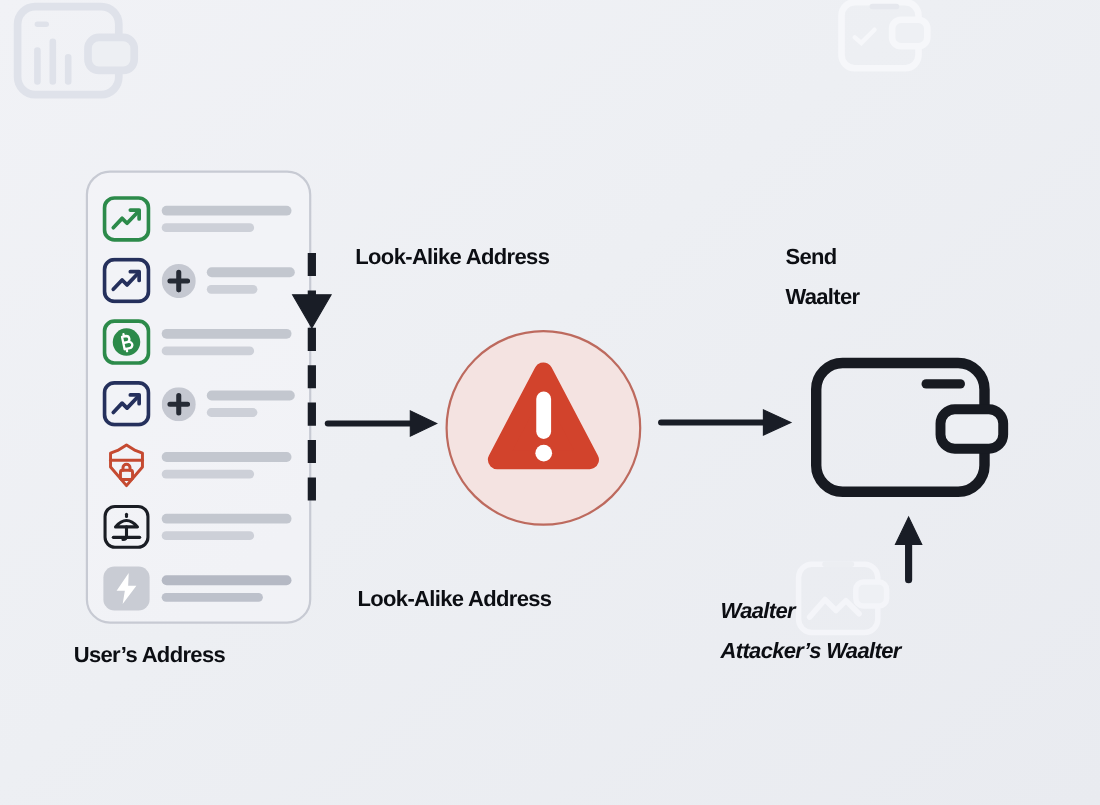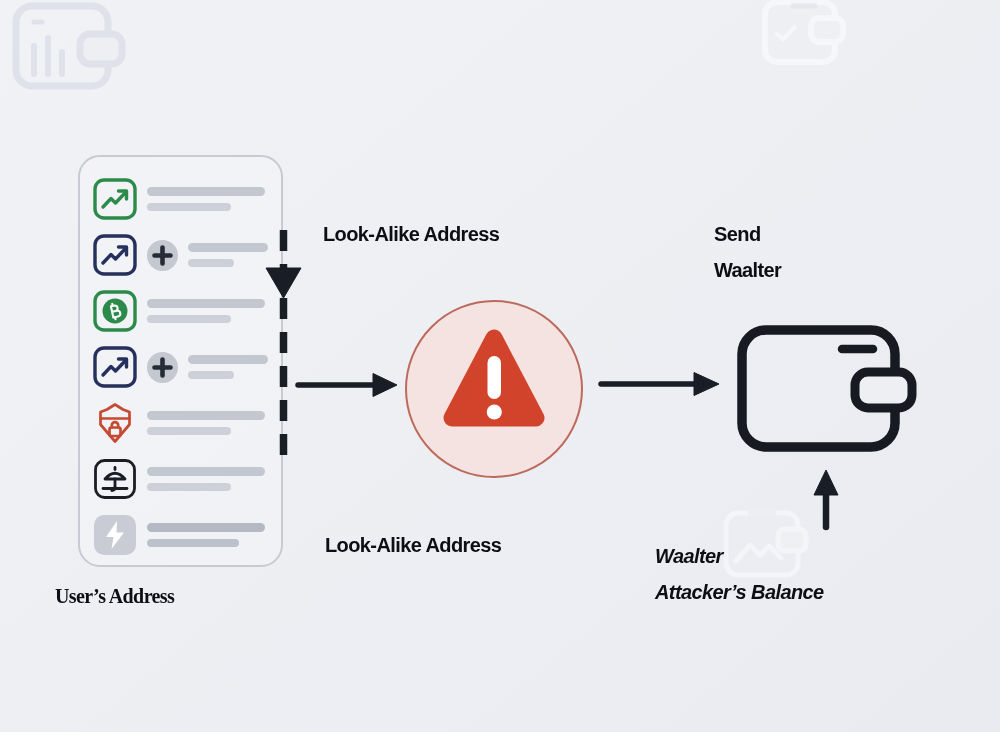--- a/index.html
+++ b/index.html
@@ -189,21 +189,21 @@
             <polygon points="24,7 13,23 20.5,23 18.5,35 31,18.5 23.5,18.5" fill="#ffffff"></polygon>
           </svg>
         </span>
         <span class="lines" data-name="placeholder-text-lines">
           <i></i>
           <i></i>
         </span>
       </div>
     </div>
 </div>
-<div class="abs caption" style="left:55px;top:578px;width:240px;font-family:Liberation Serif, serif;" data-name="user-address-label">
+<div class="abs caption" style="left:67px;top:578px;width:240px;" data-name="user-address-label">
   <span data-name="user-address-label-text">User’s Address</span>
 </div>
 
 <svg class="abs" style="left:0;top:0" width="1000" height="732" viewBox="0 0 1000 732" data-name="connector-layer">
   <g stroke="var(--arrow-dark,#191d26)" fill="var(--arrow-dark,#191d26)">
     <line data-name="dashed-poison-line" x1="283.5" y1="230" x2="283.5" y2="455" stroke-width="7.5" stroke-dasharray="21 13" fill="none"></line>
     <polygon data-name="dashed-line-arrowhead-icon" points="266,268 301,268 283.5,298"></polygon>
     <line data-name="arrow-left-to-warning" x1="298" y1="385" x2="376" y2="385" stroke-width="5.5" stroke-linecap="round"></line>
     <polygon data-name="arrow-left-to-warning-head-icon" points="373,373.5 373,396.5 397,385"></polygon>
     <line data-name="arrow-warning-to-wallet" x1="601" y1="384" x2="697" y2="384" stroke-width="5.5" stroke-linecap="round"></line>
@@ -232,14 +232,14 @@
 </div>
 <svg class="abs" style="left:730px;top:318px" width="195" height="140" viewBox="0 0 195 140" data-name="wallet-icon">
   <g fill="none" stroke="#171a21">
     <rect x="12" y="12" width="153" height="117" rx="24" stroke-width="9.5"></rect>
     <rect x="125" y="54" width="57" height="36" rx="13" stroke-width="9" fill="#edeff3"></rect>
     <line x1="112" y1="31" x2="143" y2="31" stroke-width="8.5" stroke-linecap="round"></line>
   </g>
 </svg>
 <div class="abs caption" style="left:655px;top:538px;width:335px;font-style:italic;" data-name="attacker-address-label">
   <span data-name="attacker-address-line1">Waalter</span><br>
-  <span data-name="attacker-address-line2">Attacker’s Balance</span>
+  <span data-name="attacker-address-line2">Attacker’s Waalter</span>
 </div>
 
 </body></html>

